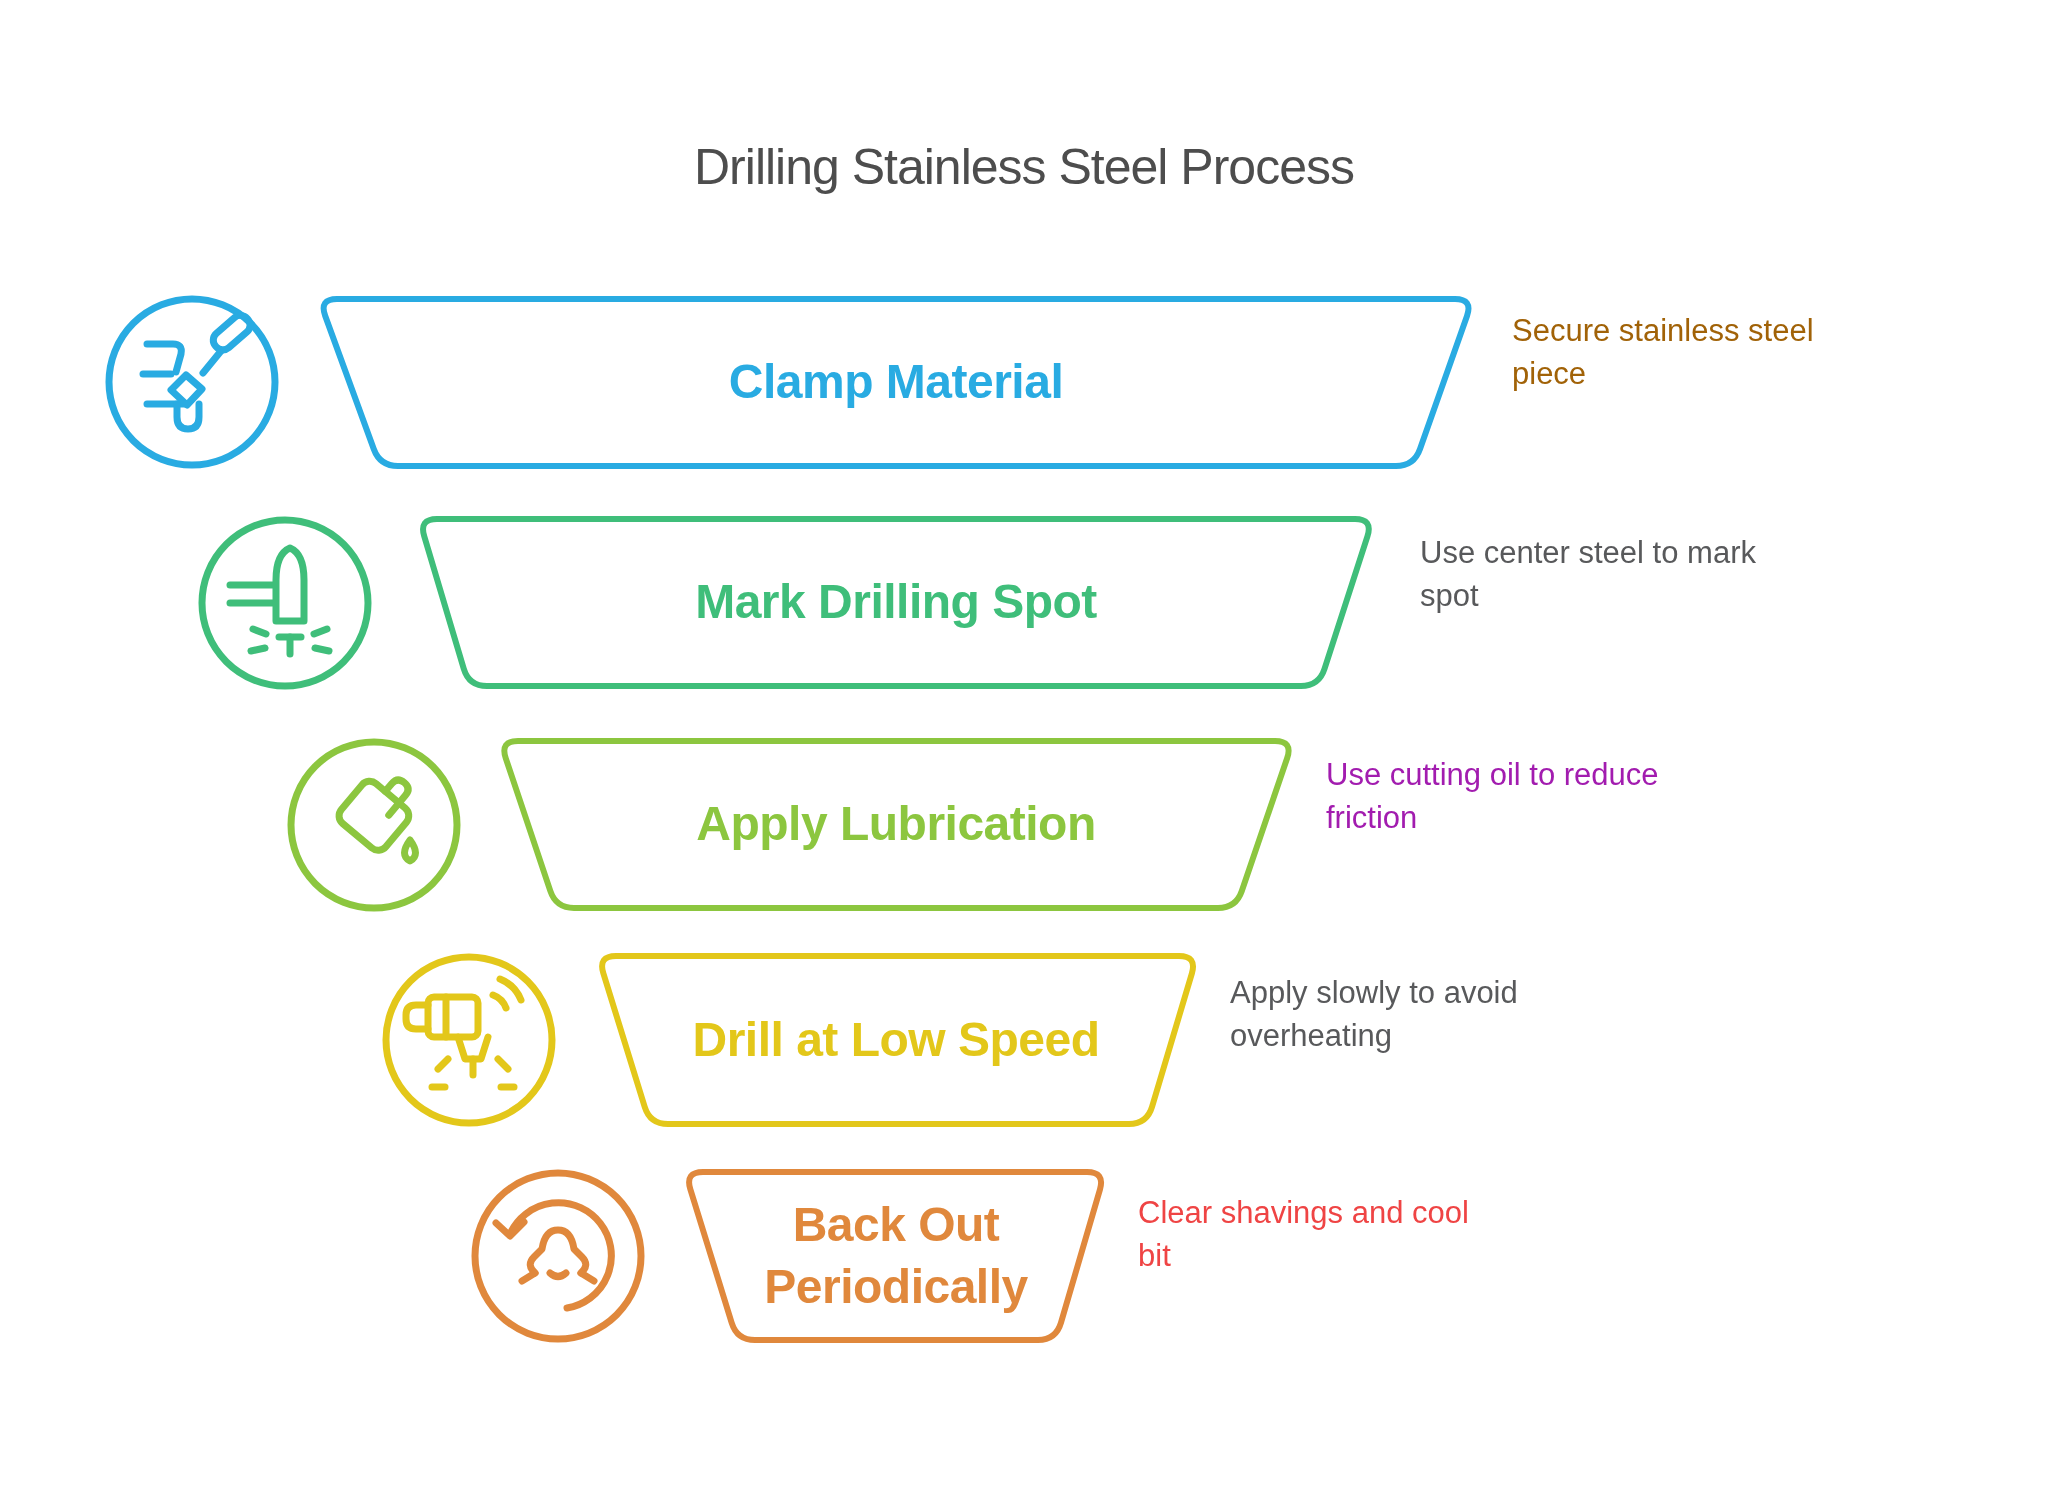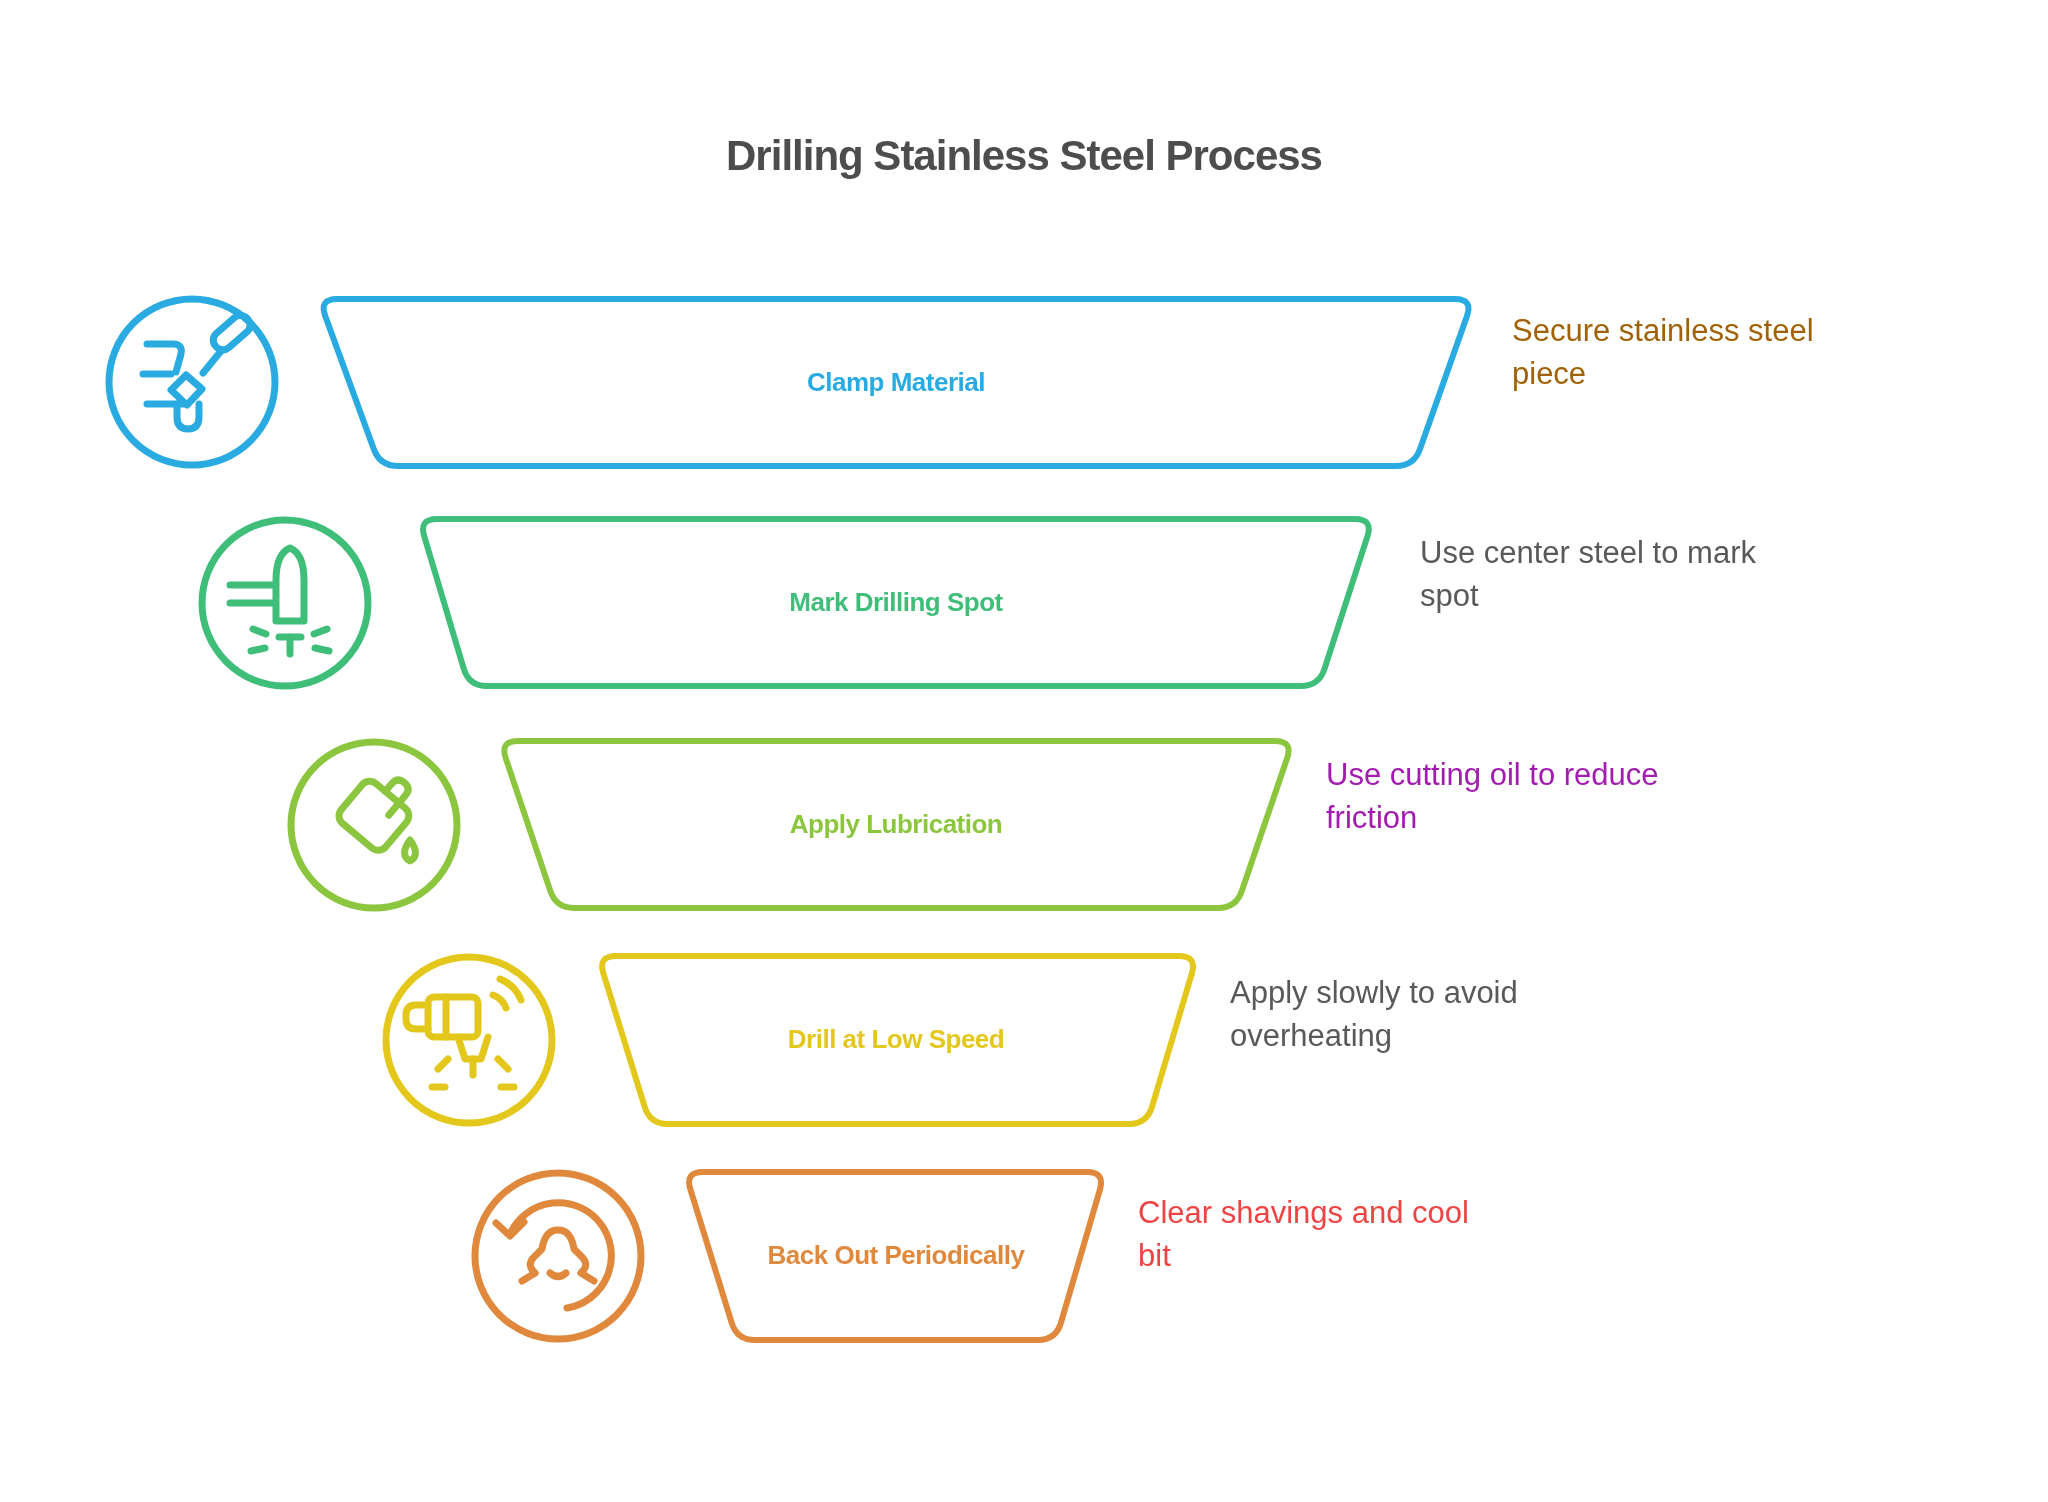--- a/index.html
+++ b/index.html
@@ -3,34 +3,34 @@
 <meta charset="utf-8">
 <style>
   html,body{margin:0;padding:0}
   body{
     width:2048px;height:1502px;position:relative;overflow:hidden;
     background:#ffffff;
     font-family:"Liberation Sans", sans-serif;
   }
   .title{
     position:absolute;top:104px;left:0;width:2048px;
-    text-align:center;font-size:42px;font-weight:bold;
+    text-align:center;font-size:50px;font-weight:normal;
     color:#4D4D4D;letter-spacing:-1px;
   }
   .step{position:absolute;left:0;top:0;width:0;height:0}
   .icon{position:absolute}
   .icon circle,.icon path,.icon rect,.icon line{
     fill:none;stroke:currentColor;stroke-width:7;
     stroke-linecap:round;stroke-linejoin:round;
   }
   .trap{position:absolute}
   .trap path{fill:none;stroke:currentColor;stroke-width:6;stroke-linejoin:round}
   .label{
     position:absolute;display:flex;align-items:center;justify-content:center;
-    text-align:center;font-weight:bold;font-size:26px;line-height:1.3;
+    text-align:center;font-weight:bold;font-size:48px;line-height:1.3;
     letter-spacing:-0.5px;
   }
   .desc{
     position:absolute;font-size:31px;line-height:1.38;color:#58595B;
   }
 </style>
 </head>
 <body style="background: rgb(255, 255, 255);">
 
 <h1 class="title" style="color: rgb(77, 77, 77);">Drilling Stainless Steel Process</h1>

